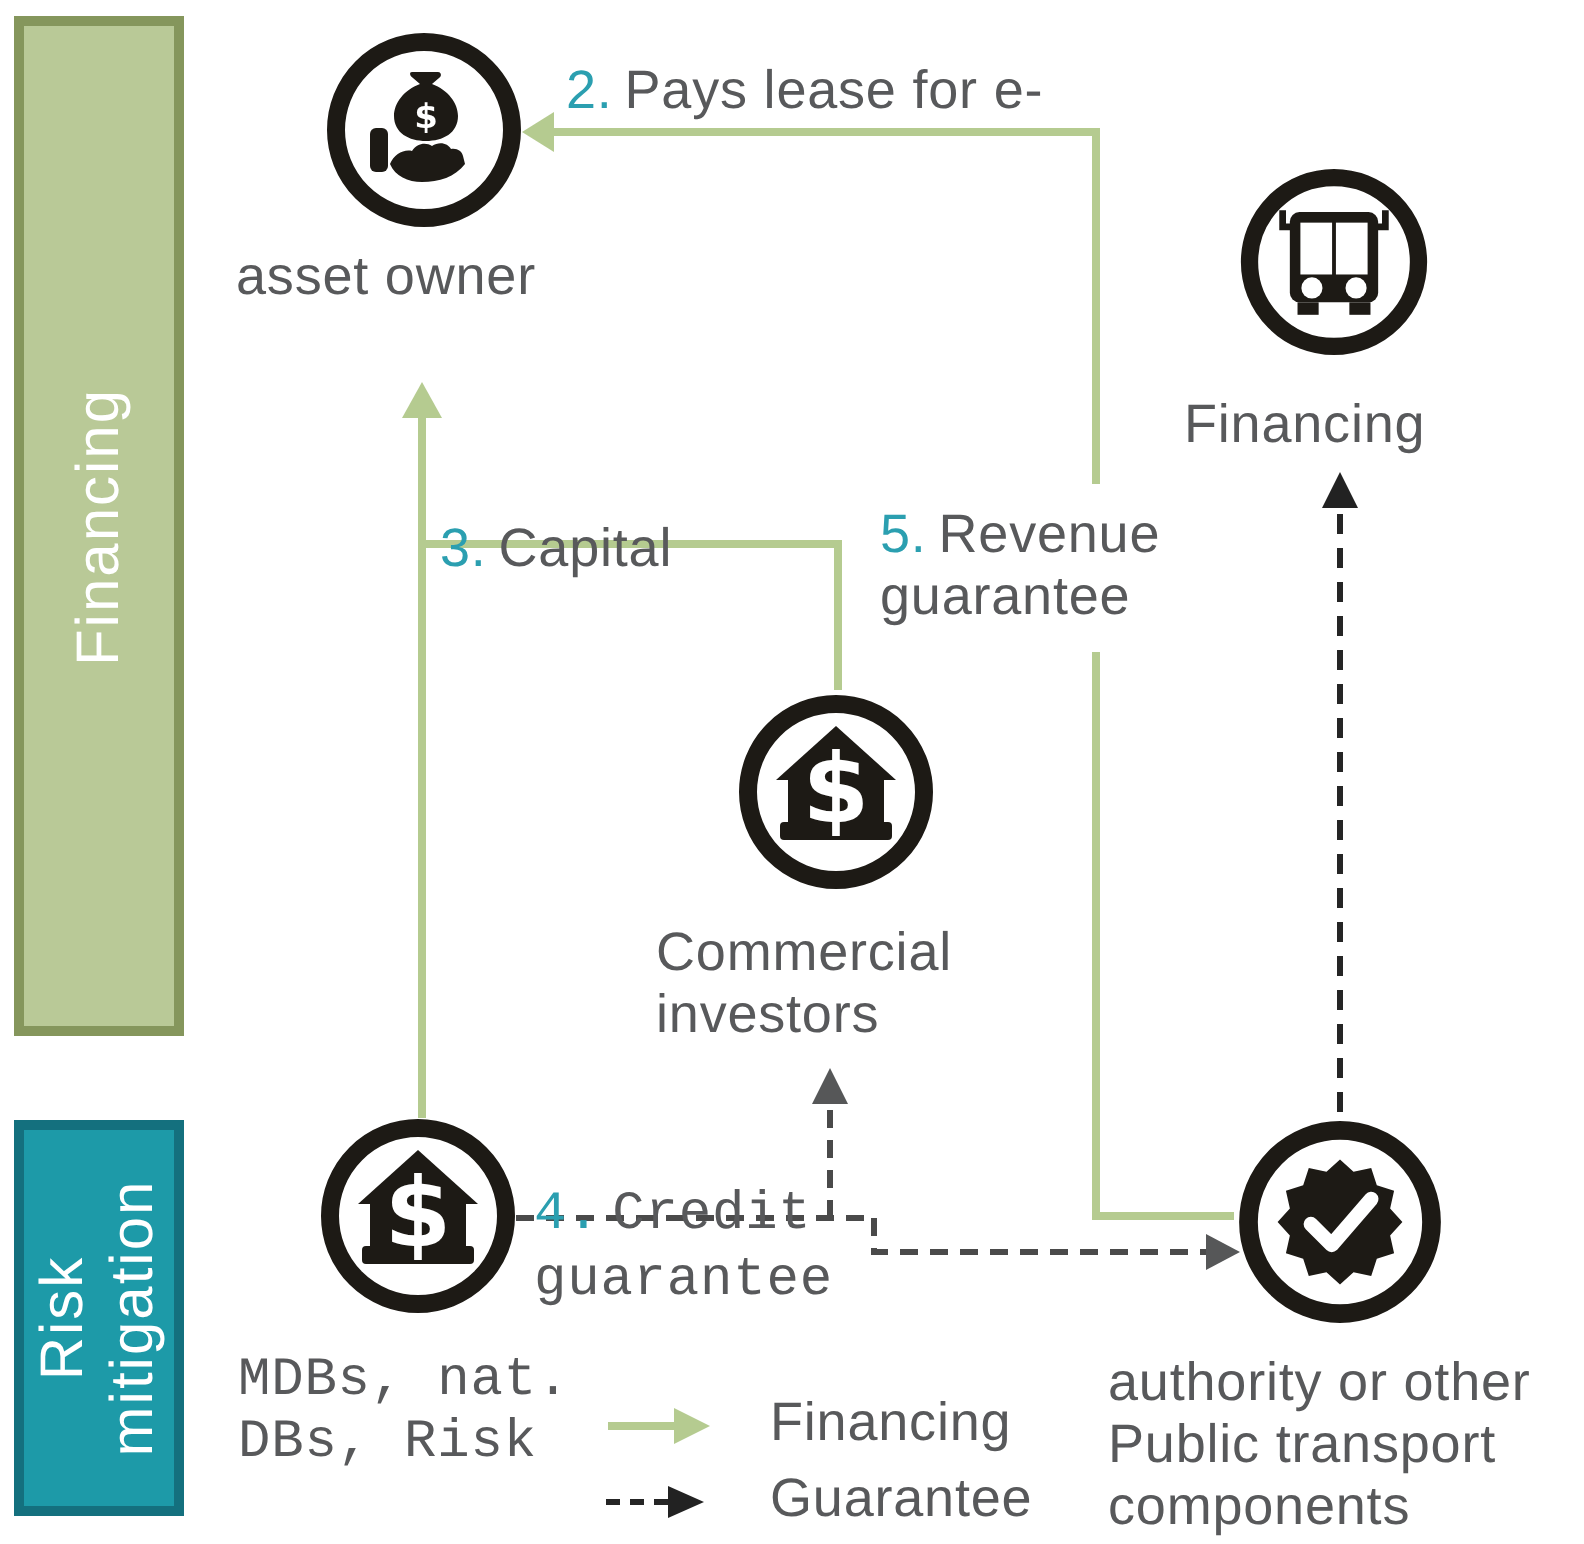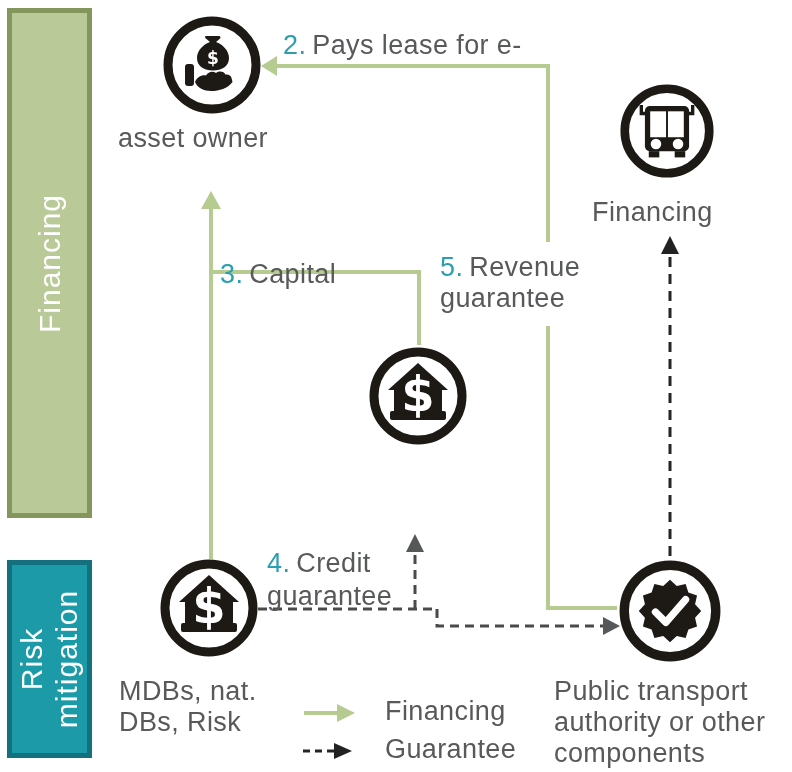--- a/index.html
+++ b/index.html
@@ -149,33 +149,37 @@
     <div><span class="num">3.</span><span>Capital</span></div>
   </div>
 
   <div class="lbl lh31" style="left:440px;top:252px;width:180px;">
     <div><span class="num">5.</span><span>Revenue</span></div>
     <div>guarantee</div>
   </div>
 
   <div class="lbl" style="left:592px;top:196px;width:150px;">Financing</div>
 
+  <div class="lbl lh31" style="left:328px;top:461px;width:180px;">
+    <div>Commercial</div>
+    <div>investors</div>
+  </div>
 
-  <div class="lbl" style="left:267px;top:547px;width:152px;">
+  <div class="lbl" style="left:267px;top:592px;width:152px;font-family:Liberation Mono, monospace;">
     <div><span class="num">4.</span><span>Credit</span></div>
     <div>guarantee</div>
   </div>
 
-  <div class="lbl lh31" style="left:119px;top:676px;width:180px;">
+  <div class="lbl lh31" style="left:119px;top:676px;width:180px;font-family:Liberation Mono, monospace;">
     <div>MDBs, nat.</div>
     <div>DBs, Risk</div>
   </div>
 
   <div class="lbl lh31" style="left:554px;top:676px;width:232px;">
+    <div>authority or other</div>
     <div>Public transport</div>
-    <div>authority or other</div>
     <div>components</div>
   </div>
 
   <div class="legend-label" style="left:385px;top:696px;">Financing</div>
   <div class="legend-label" style="left:385px;top:734px;">Guarantee</div>
 
 </div>
 
 </body></html>

